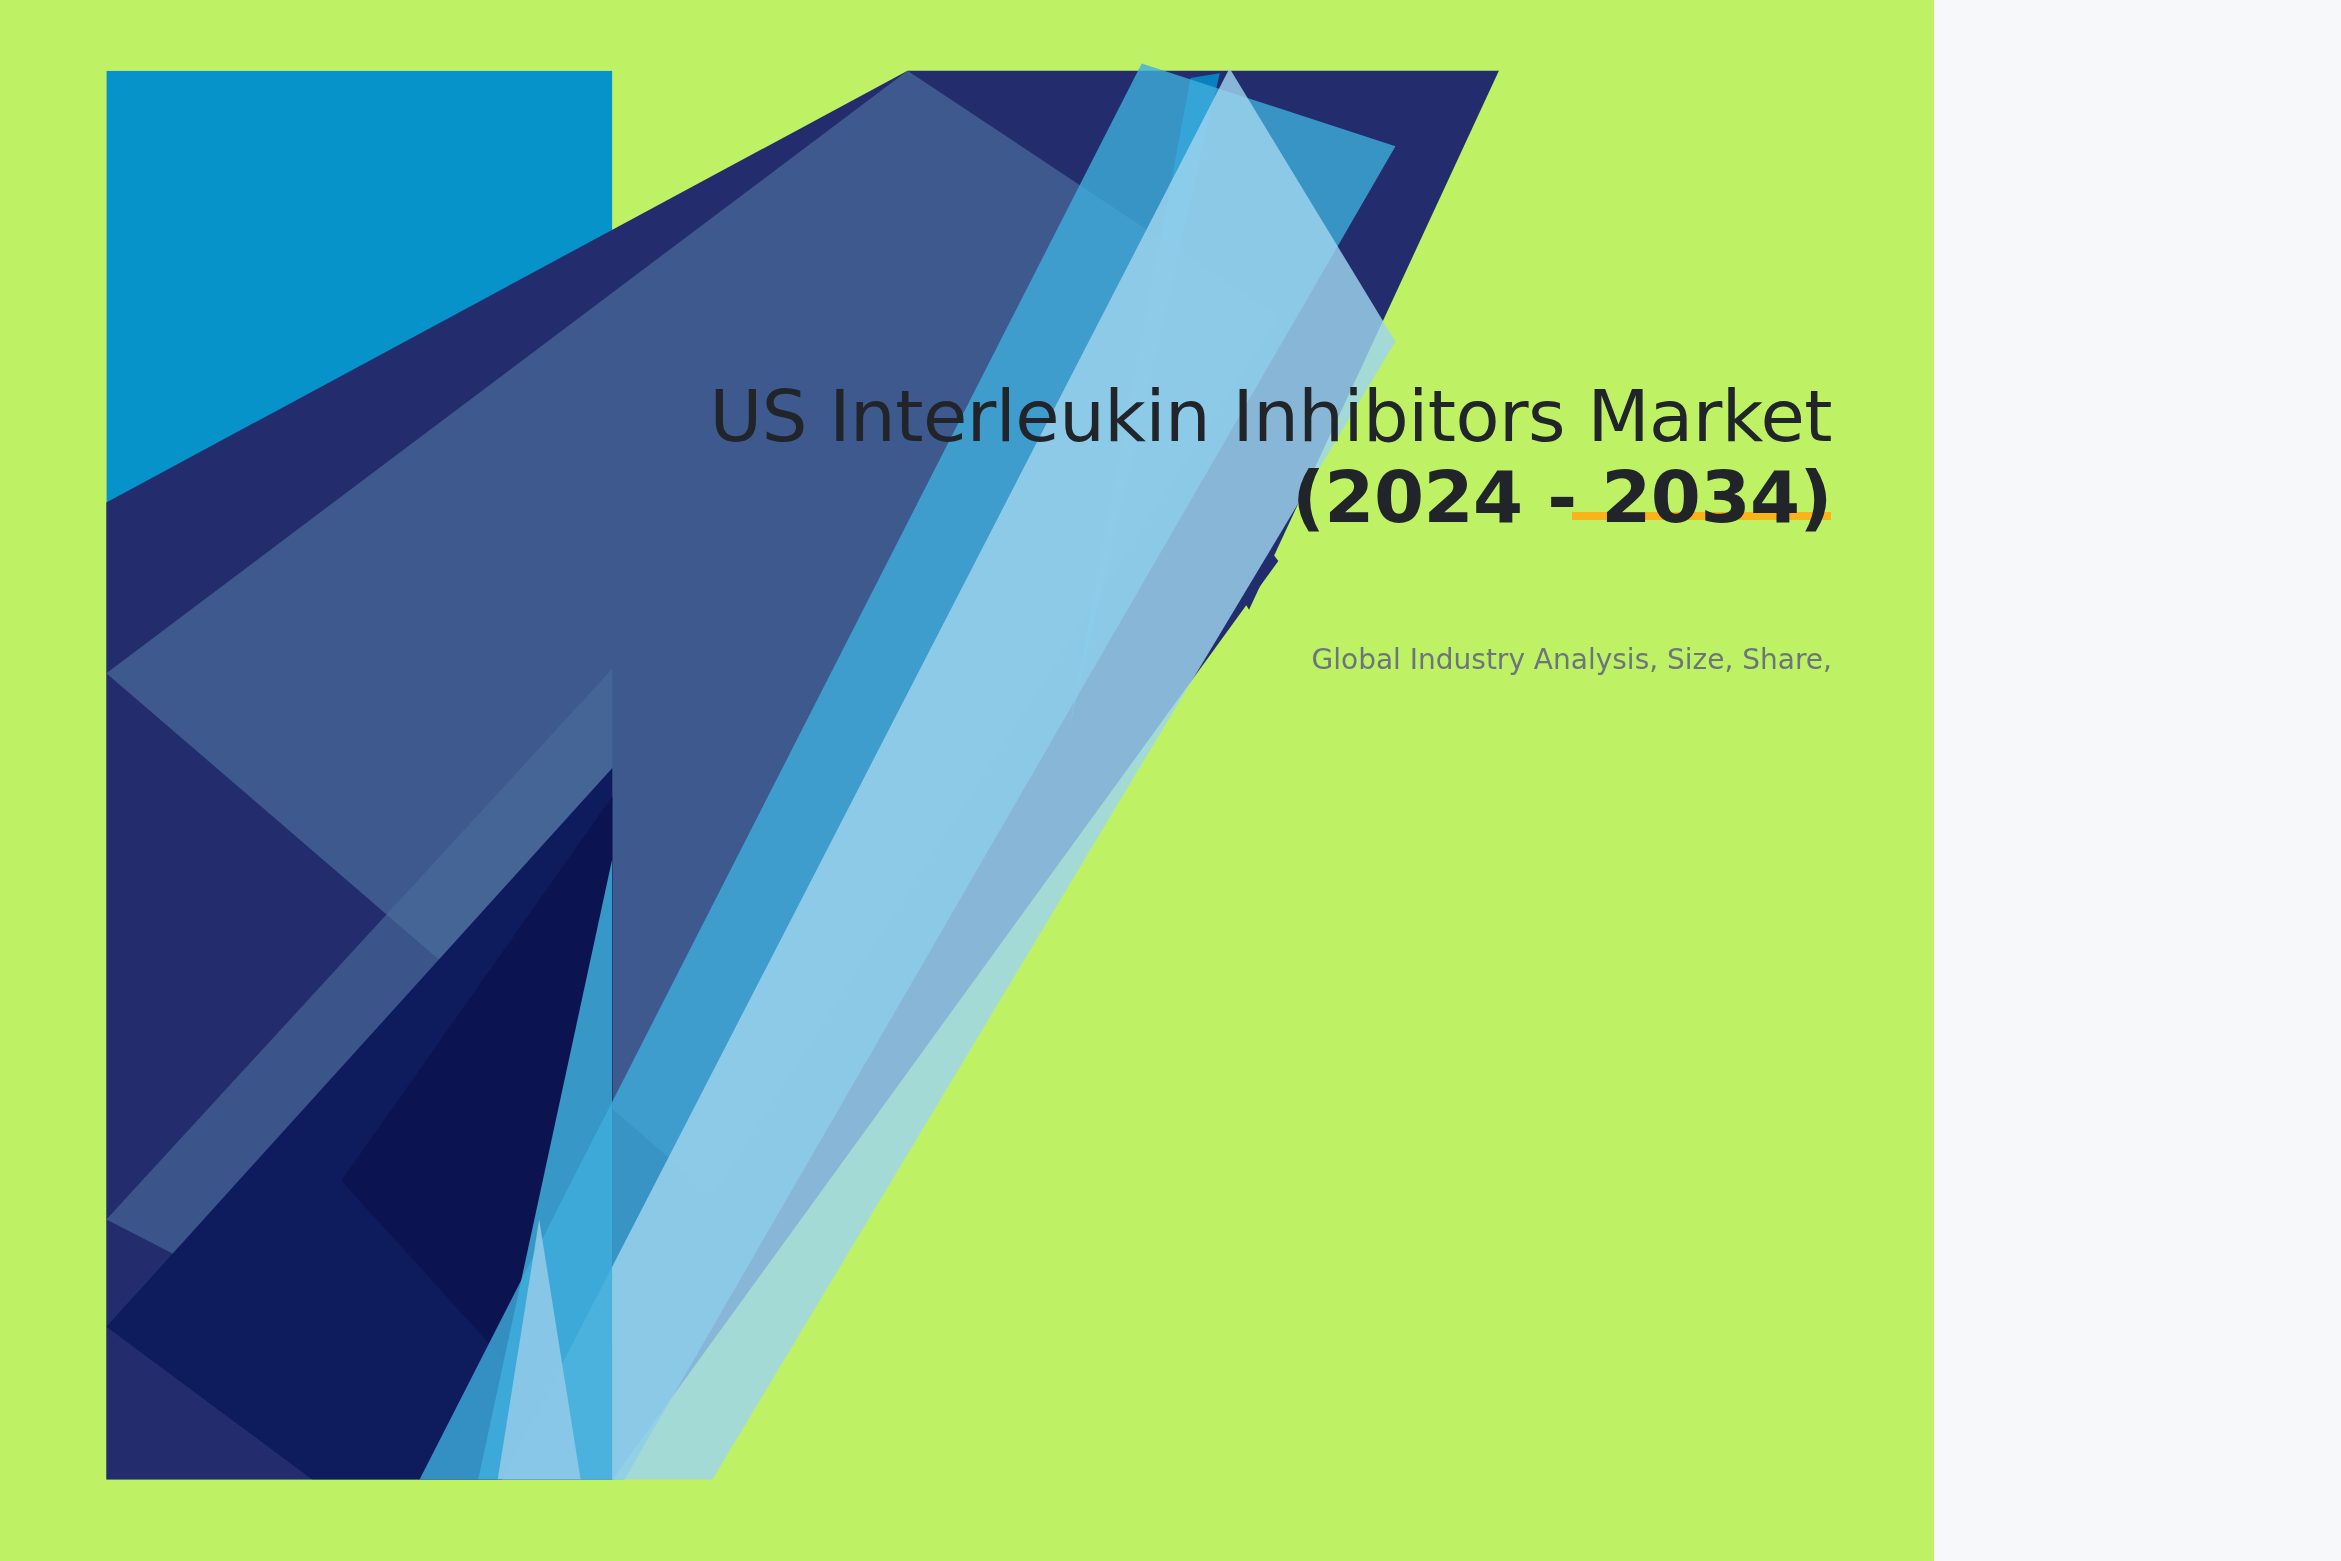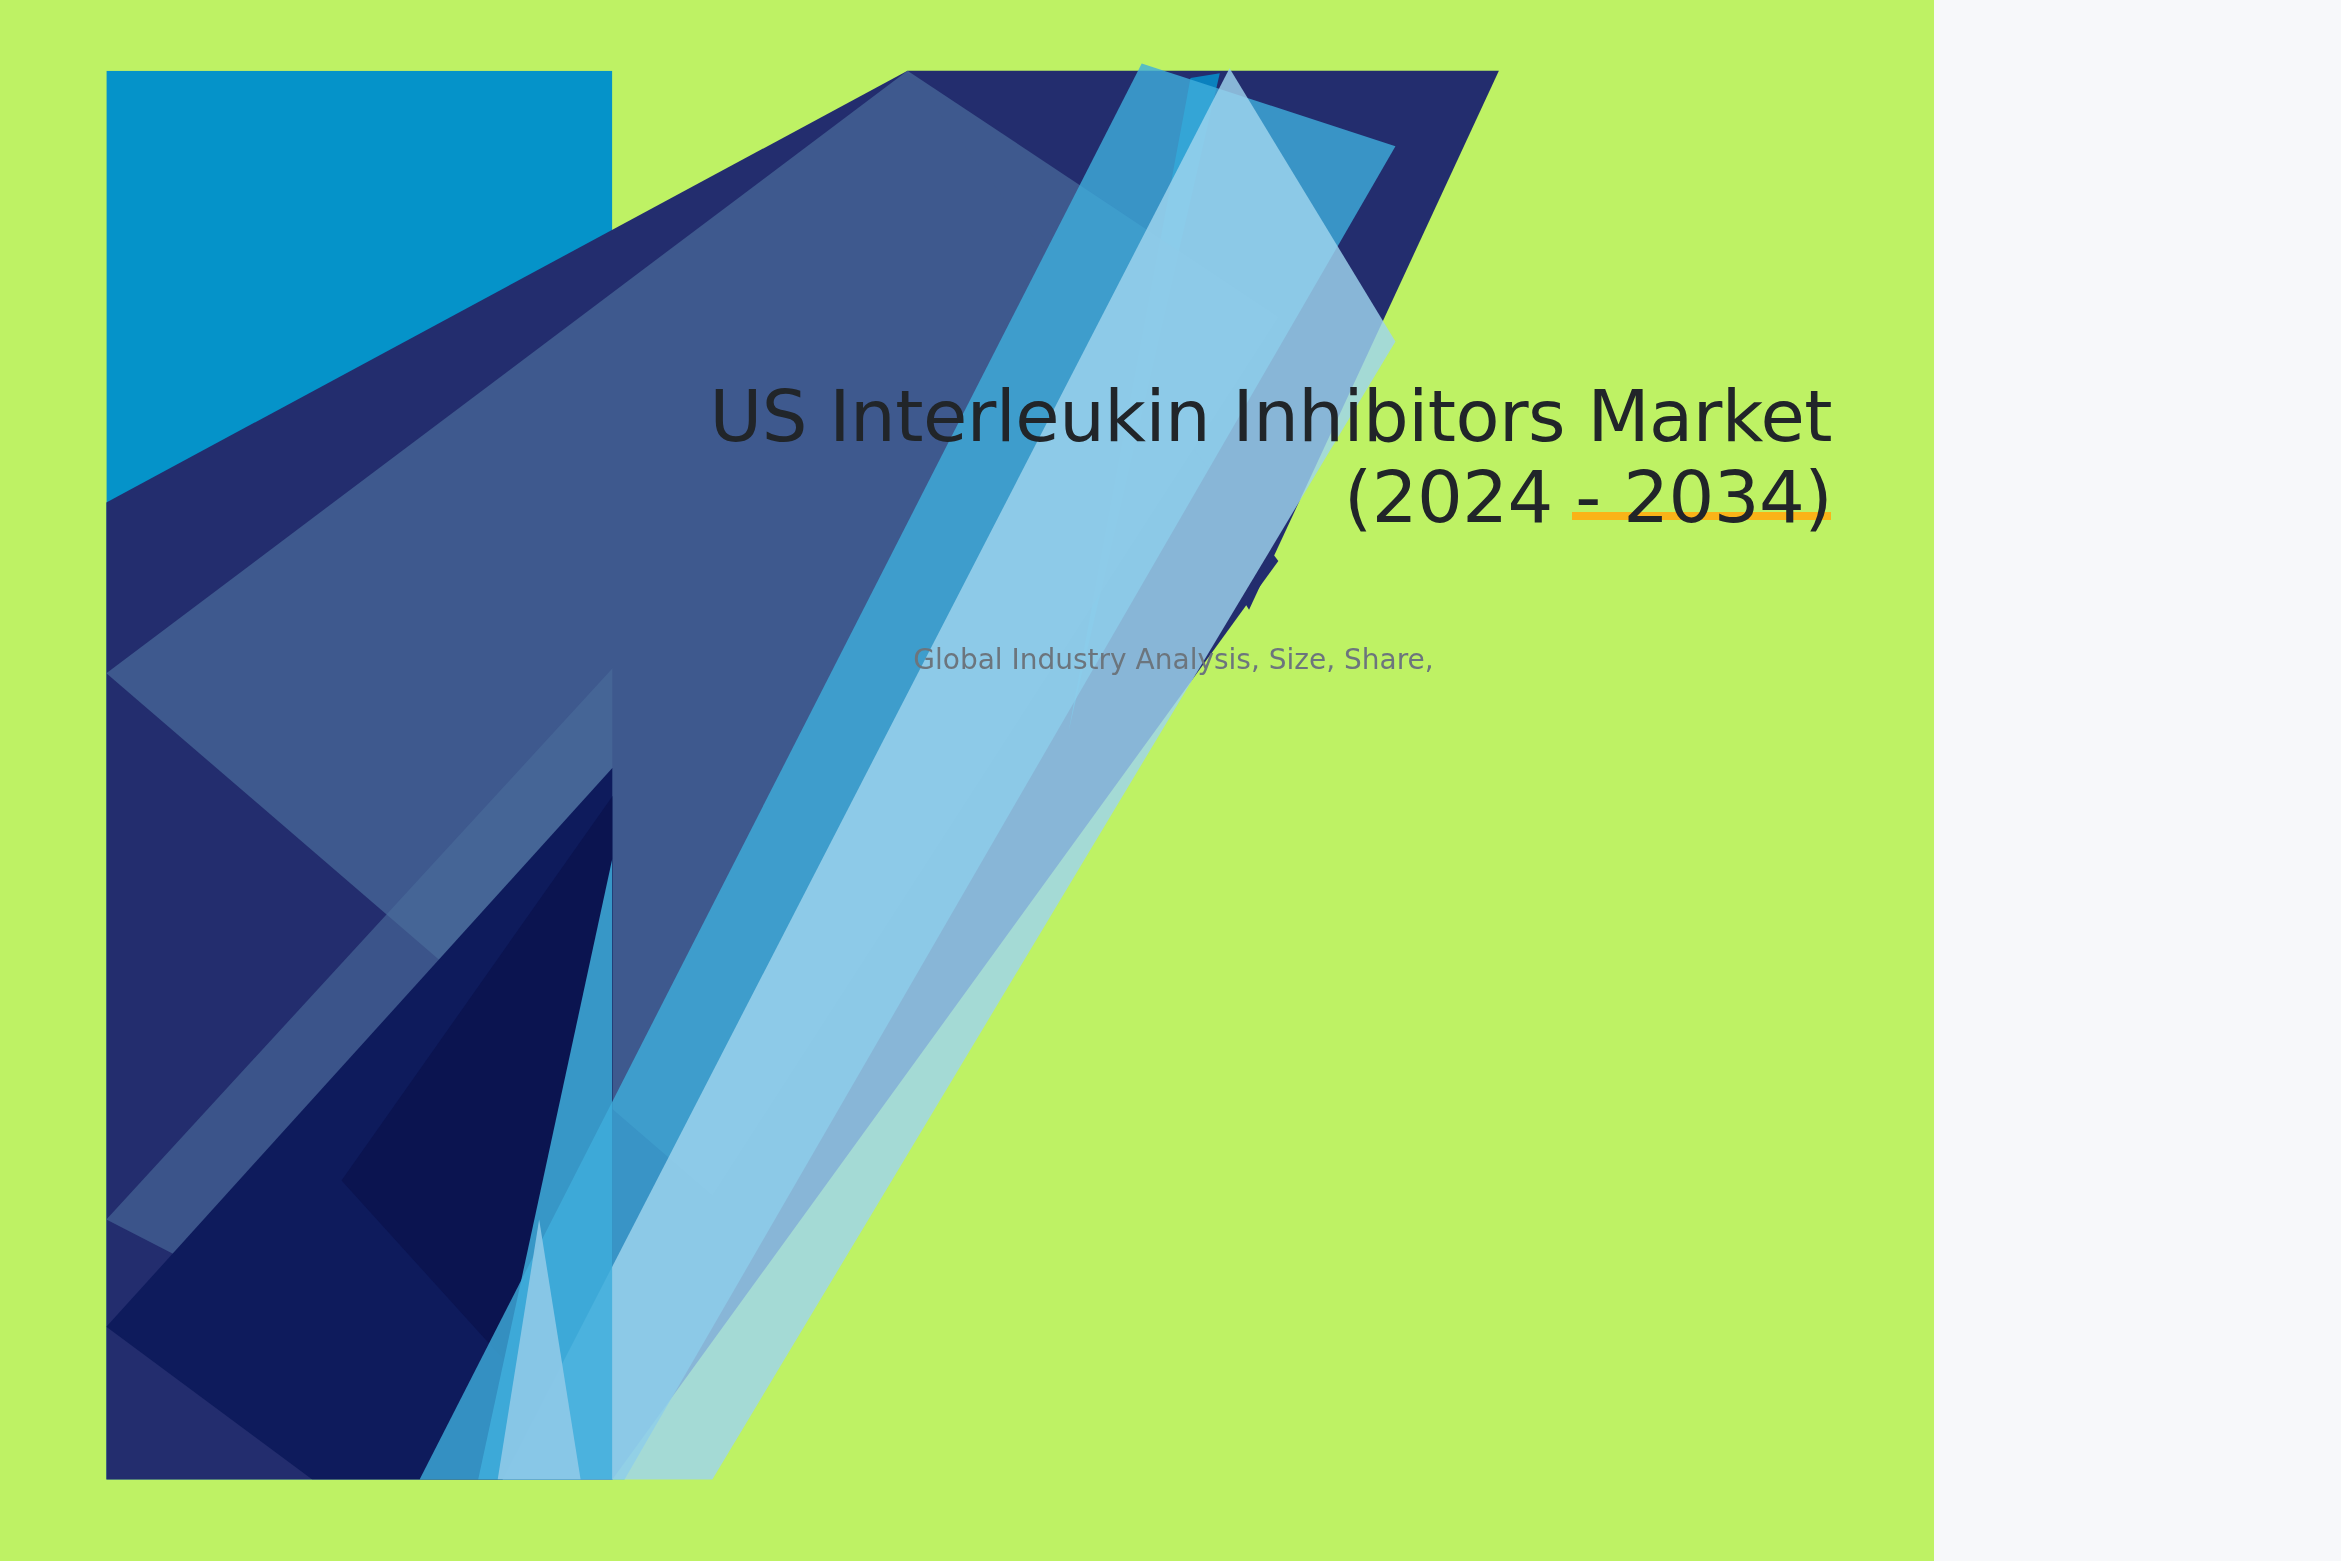--- a/index.html
+++ b/index.html
@@ -62,38 +62,38 @@
     right: 1px;
     bottom: 18.5px;
     width: 259px;
     height: 7.8px;
     background: #fab318;
   }
 
   #title-line-2 {
     position: relative;
     z-index: 2;
+    font-weight: bold;
   }
 
   
   #subtitle {
     position: absolute;
     right: 102px;
     top: 642px;
     width: 1317px;
     text-align: right;
     font-size: 28px;
     line-height: 1.3;
     color: #6c757d;
     font-weight: 400;
   }
   #subtitle .sub-line {
     display: block;
     white-space: nowrap;
-    text-align: center;
   }
 </style>
 </head>
 <body>
 
 <div id="page">
 
   <div id="artwork">
     <svg viewBox="0 0 4800 3200" xmlns="http://www.w3.org/2000/svg" preserveAspectRatio="none">
       <defs>

